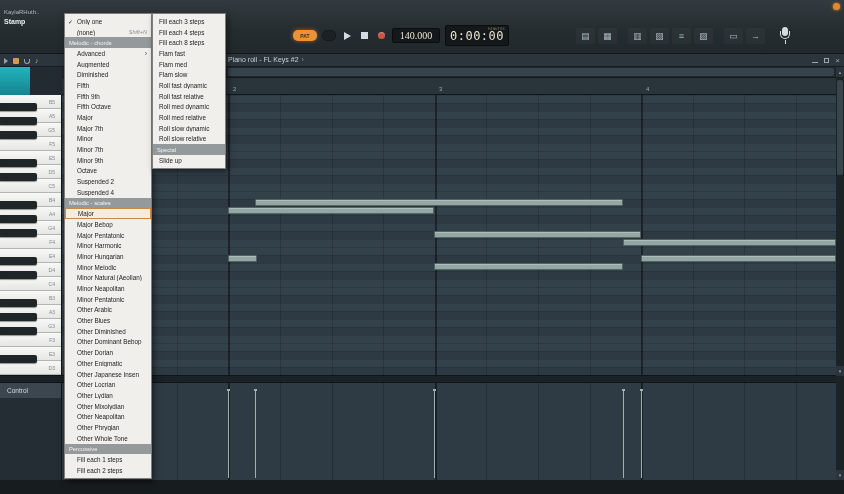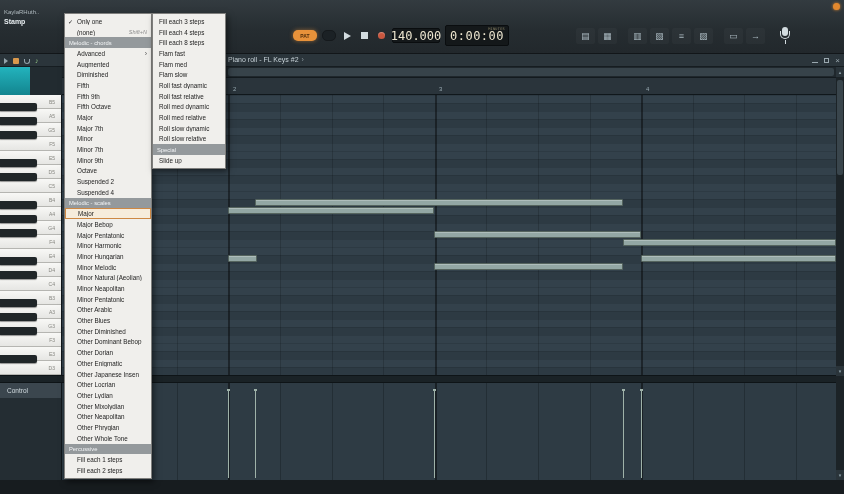--- a/index.html
+++ b/index.html
@@ -16,21 +16,21 @@
   .transport{position:absolute;left:293px;top:27px;height:17px;display:flex;align-items:center;gap:5px;}
   .pat{width:24px;height:11px;background:#e8923a;border-radius:5px;color:#4e2e0d;font-size:5px;
     font-weight:bold;display:flex;align-items:center;justify-content:center;box-shadow:0 0 4px rgba(232,146,58,.55);}
   .songseg{width:14px;height:11px;background:#1b2125;border-radius:5px;border:1px solid #15191c;}
   .tbtn{width:12px;height:13px;display:flex;align-items:center;justify-content:center;}
   .play{width:0;height:0;border-left:7px solid #d3dce0;border-top:4px solid transparent;border-bottom:4px solid transparent;}
   .stopsq{width:7px;height:7px;background:#d3dce0;}
   .recdot{width:7px;height:7px;border-radius:50%;background:#c9573f;box-shadow:inset 0 1px 1px rgba(255,255,255,.3);}
   .lcd{background:#14181a;border:1px solid #0a0d0f;border-radius:2px;color:#ece5cf;
     font-family:"DejaVu Sans Mono",monospace;display:flex;align-items:center;justify-content:center;}
-  .lcd.tempo{width:48px;height:15px;font-size:12px;}
+  .lcd.tempo{width:48px;height:15px;font-size:10px;font-family:Liberation Serif, serif;}
   .lcd.time{width:64px;height:21px;font-size:12px;position:relative;letter-spacing:.5px;}
   .lcd .unit{position:absolute;right:3px;top:1px;font-size:3.5px;letter-spacing:.3px;color:#8d8668;}
   .ricons{position:absolute;left:576px;top:28px;display:flex;align-items:center;gap:3px;}
   .ricon{width:19px;height:16px;color:#a9b8bf;font-size:9px;line-height:16px;text-align:center;
     border-radius:2px;background:rgba(255,255,255,.03);}
   .mic{position:absolute;left:776px;top:26px;width:18px;height:20px;}
   .mic .cap{position:absolute;left:6px;top:1px;width:6px;height:9px;border-radius:3px;background:#d3dce0;}
   .mic .ring{position:absolute;left:4px;top:5px;width:10px;height:8px;border:1px solid #d3dce0;border-top:none;border-radius:0 0 6px 6px;}
   .mic .stem{position:absolute;left:8.5px;top:14px;width:1px;height:4px;background:#d3dce0;}
   .led{position:absolute;left:833px;top:3px;width:7px;height:7px;border-radius:50%;background:#e2882e;box-shadow:0 0 3px #e2882e;}

